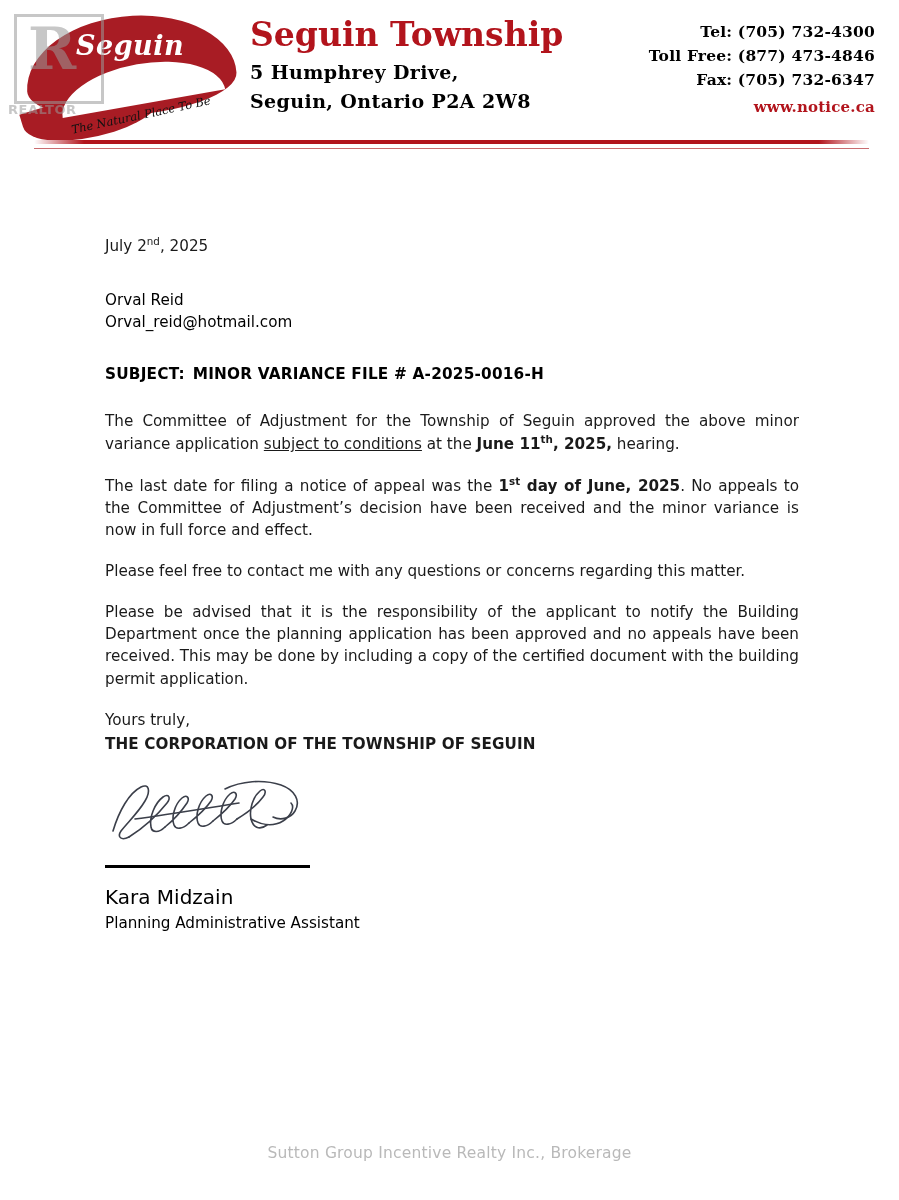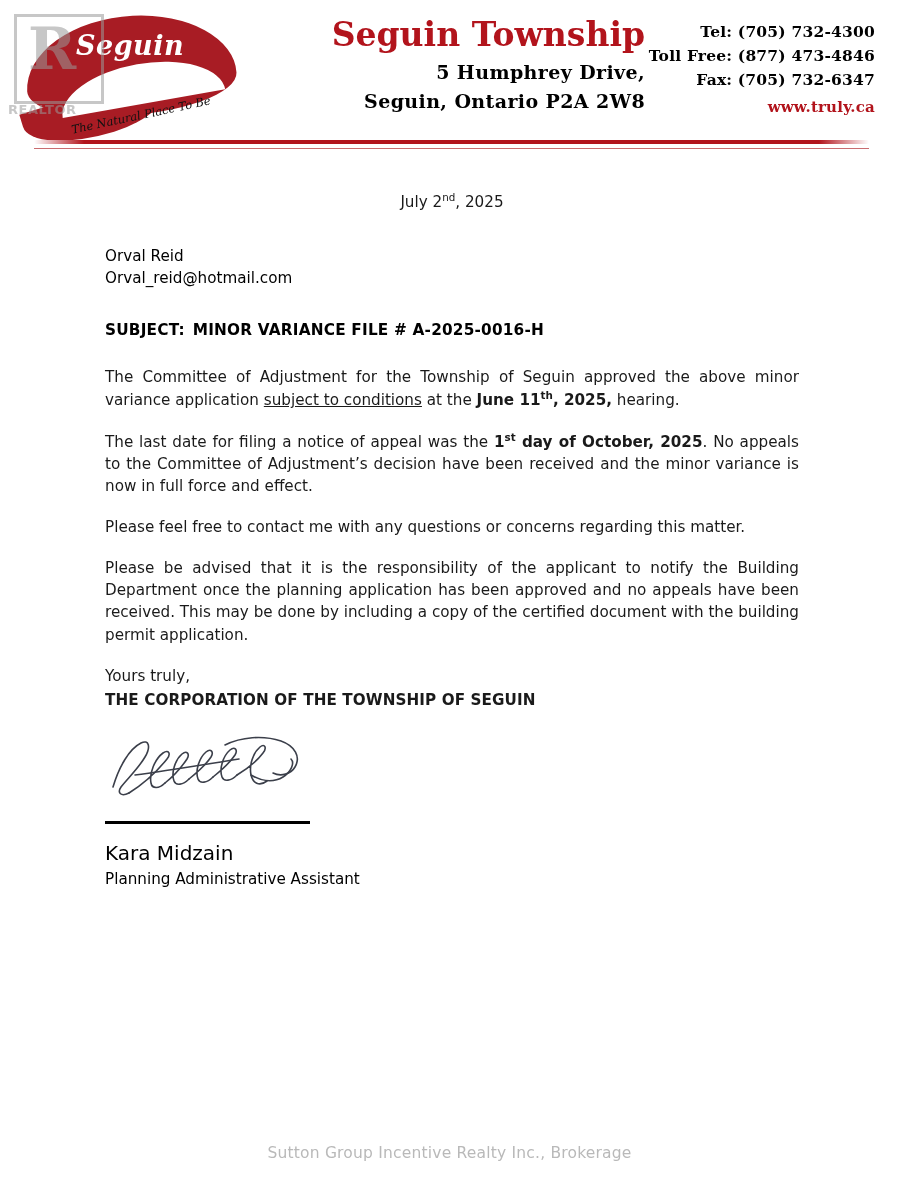--- a/index.html
+++ b/index.html
@@ -90,24 +90,24 @@
     font-style: italic;
     font-size: 11.5px;
     color: #111111;
     transform: rotate(-12deg);
     z-index: 3;
     white-space: nowrap;
   }
 
   .lh-center {
     position: absolute;
-    left: 265px;
+    left: 250px;
     top: 18px;
     width: 380px;
-    text-align: right;
+    text-align: left;
   }
   .lh-title {
     font-family: "DejaVu Serif", serif;
     font-weight: bold;
     font-size: 33px;
     color: #b2141c;
     letter-spacing: 0px;
     line-height: 1.05;
   }
   .lh-addr1, .lh-addr2 {
@@ -218,21 +218,21 @@
     right: 100px;
     top: 190px;
   }
   .para {
     font-size: 15.2px;
     line-height: 1.45;
     text-align: justify;
     margin: 0 0 19px 0;
     color: #1a1a1a;
   }
-  .date-line { margin-bottom: 32px; text-align: center; }
+  .date-line { margin-bottom: 32px; text-align: left; margin-top: 44px; }
   .addr-block { margin-bottom: 30px; text-align: left; }
   .addr-block div { line-height: 1.45; font-size: 15.2px; }
 
   .subject-block { margin-bottom: 24px; }
   .subject-line {
     font-size: 15.3px;
     font-weight: bold;
     letter-spacing: 0.2px;
     line-height: 1.5;
   }
@@ -301,21 +301,21 @@
   <div class="lh-center">
     <div class="lh-title">Seguin Township</div>
     <div class="lh-addr1">5 Humphrey Drive,</div>
     <div class="lh-addr2">Seguin, Ontario  P2A 2W8</div>
   </div>
 
   <div class="lh-right">
     <div>Tel: (705) 732-4300</div>
     <div>Toll Free: (877) 473-4846</div>
     <div>Fax: (705) 732-6347</div>
-    <div class="lh-web">www.truly.ca</div>
+    <div class="lh-web">www.notice.ca</div>
   </div>
 
   <div class="lh-rule"></div>
   <div class="lh-rule-thin"></div>
 </div>
 
 <div class="realtor-wm">
   <div class="realtor-box"></div>
   <div class="realtor-r">R</div>
   <div class="realtor-label">REALTOR</div>
@@ -336,21 +336,21 @@
     <div class="subject-line">
       <span class="lbl">SUBJECT:</span><span>MINOR VARIANCE FILE # A-2025-0016-H</span>
     </div>
   </div>
 
   <p class="para">
     <span>The Committee of Adjustment for the Township of Seguin approved the above minor variance application </span><span class="u">subject to conditions</span><span> at the </span><span class="b">June 11</span><sup class="b">th</sup><span class="b">, 2025,</span><span> hearing.</span>
   </p>
 
   <p class="para">
-    <span>The last date for filing a notice of appeal was the </span><span class="b">1</span><sup class="b">st</sup><span class="b"> day of October, 2025</span><span>. No appeals to the Committee of Adjustment’s decision have been received and the minor variance is now in full force and effect.</span>
+    <span>The last date for filing a notice of appeal was the </span><span class="b">1</span><sup class="b">st</sup><span class="b"> day of June, 2025</span><span>. No appeals to the Committee of Adjustment’s decision have been received and the minor variance is now in full force and effect.</span>
   </p>
 
   <p class="para">Please feel free to contact me with any questions or concerns regarding this matter.</p>
 
   <p class="para">Please be advised that it is the responsibility of the applicant to notify the Building Department once the planning application has been approved and no appeals have been received. This may be done by including a copy of the certified document with the building permit application.</p>
 
   <div class="para closing">
     <div>Yours truly,</div>
     <div class="corp-line">THE CORPORATION OF THE TOWNSHIP OF SEGUIN</div>
   </div>

